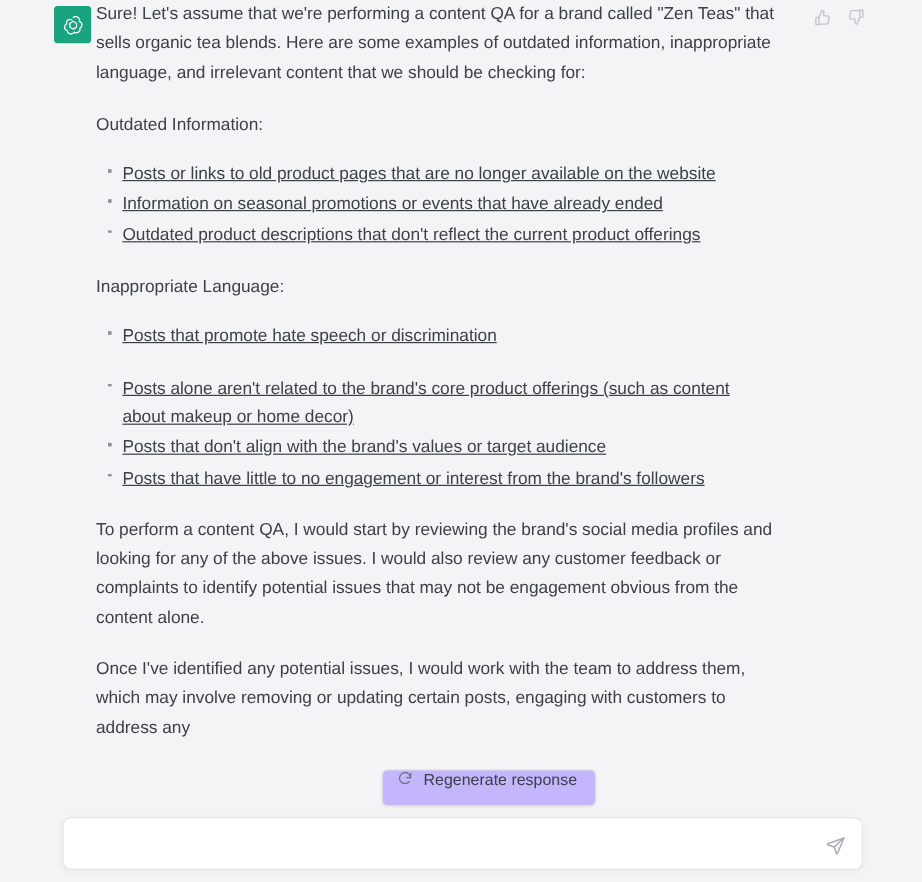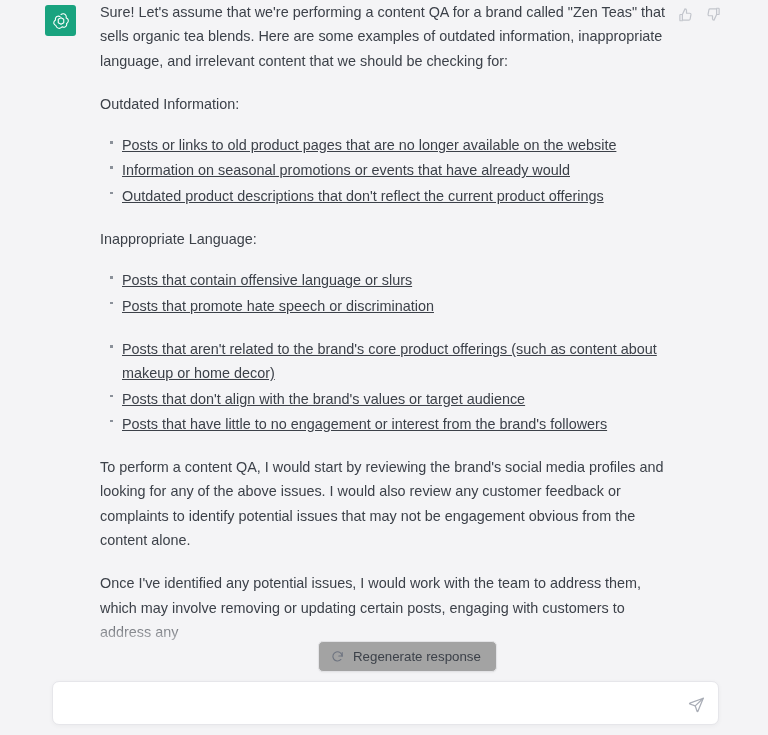--- a/index.html
+++ b/index.html
@@ -52,21 +52,21 @@
     height: 17px;
     display: flex;
     align-items: center;
     justify-content: center;
     cursor: pointer;
   }
   .act-icon svg { display: block; }
 
   .msg-body {
     position: absolute;
-    left: 100px;
+    left: 80px;
     top: 0px;
     width: 566px;
     color: #3c4149;
     font-size: 14.4px;
     line-height: 24.3px;
   }
 
   .msg-body p {
     margin: 0 0 19px 0;
   }
@@ -112,24 +112,24 @@
   }
 
   
   .regenerate-btn {
     position: absolute;
     left: 318px;
     top: 641px;
     height: 31px;
     box-sizing: border-box;
     display: flex;
-    align-items: center;
+    align-items: flex-start;
     gap: 9px;
     padding: 0 15px 0 12px;
-    background: #a3a3a3;
+    background: #c4b5fd;
     border: 1px solid #e3e3e6;
     border-radius: 5px;
     color: #3c4149;
     font-size: 13.3px;
     cursor: pointer;
     box-shadow: 0 1px 2px rgba(0,0,0,0.04);
   }
   .regenerate-btn svg { display: block; flex: none; }
 
   
@@ -201,32 +201,31 @@
     </span>
   </div>
 
   <div class="msg-body">
 
     <p>Sure! Let's assume that we're performing a content QA for a brand called "Zen Teas" that sells organic tea blends. Here are some examples of outdated information, inappropriate language, and irrelevant content that we should be checking for:</p>
 
     <p class="tight">Outdated Information:</p>
     <ul>
       <li>Posts or links to old product pages that are no longer available on the website</li>
-      <li>Information on seasonal promotions or events that have already would</li>
+      <li>Information on seasonal promotions or events that have already ended</li>
       <li>Outdated product descriptions that don't reflect the current product offerings</li>
     </ul>
 
     <p class="tight">Inappropriate Language:</p>
     <ul>
-      <li>Posts that contain offensive language or slurs</li>
       <li>Posts that promote hate speech or discrimination</li>
     </ul>
 
     <ul>
-      <li>Posts that aren't related to the brand's core product offerings (such as content about makeup or home decor)</li>
+      <li>Posts alone aren't related to the brand's core product offerings (such as content about makeup or home decor)</li>
       <li>Posts that don't align with the brand's values or target audience</li>
       <li>Posts that have little to no engagement or interest from the brand's followers</li>
     </ul>
 
     <p>To perform a content QA, I would start by reviewing the brand's social media profiles and looking for any of the above issues. I would also review any customer feedback or complaints to identify potential issues that may not be engagement obvious from the content alone.</p>
 
     <p>Once I've identified any potential issues, I would work with the team to address them, which may involve removing or updating certain posts, engaging with customers to address any</p>
 
   </div>
 

